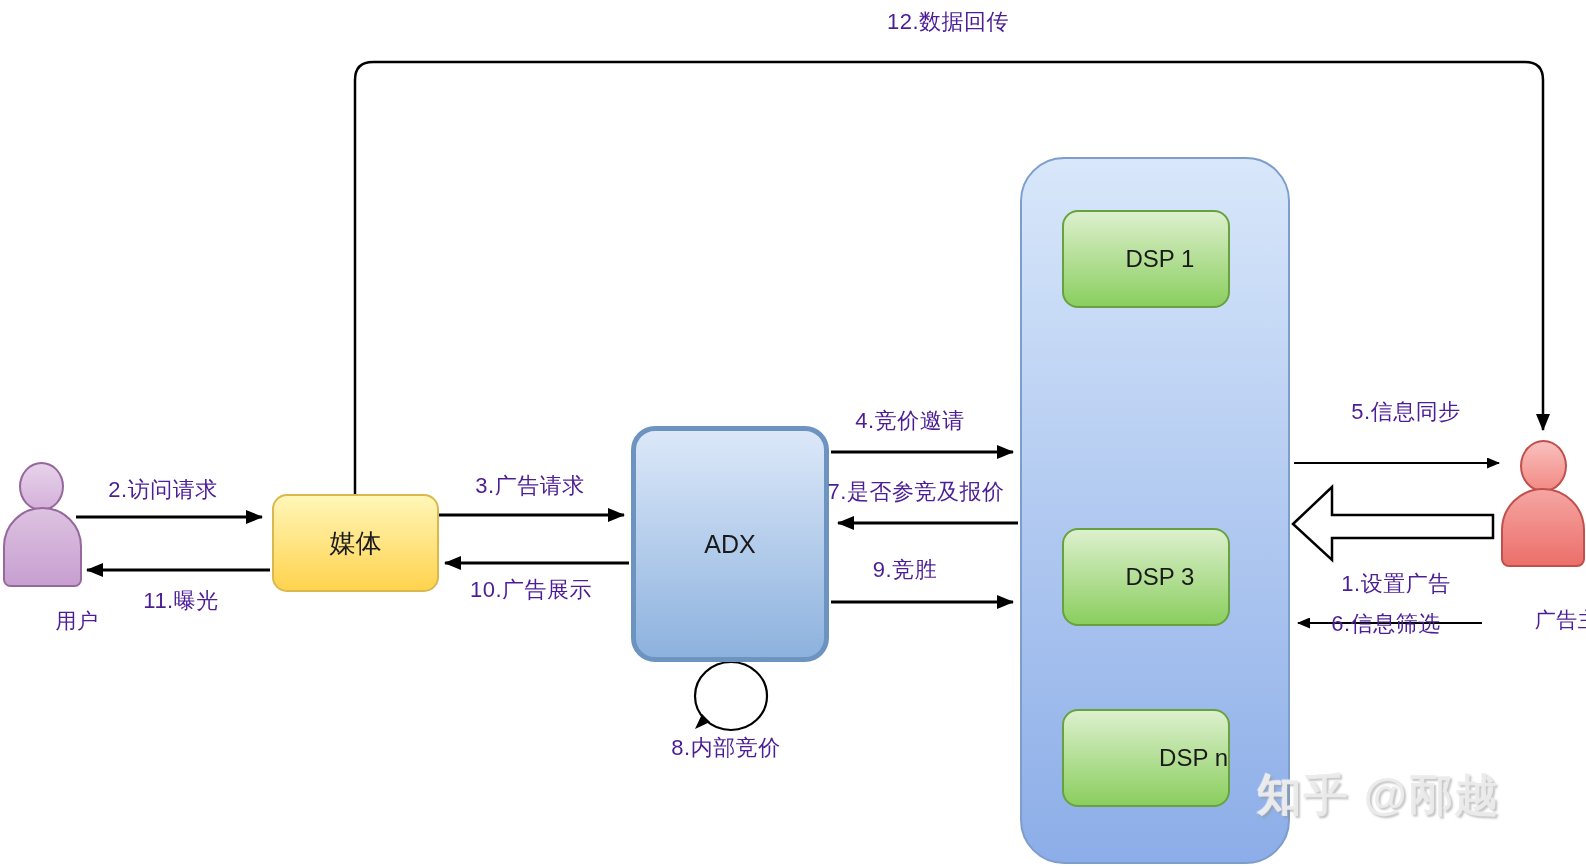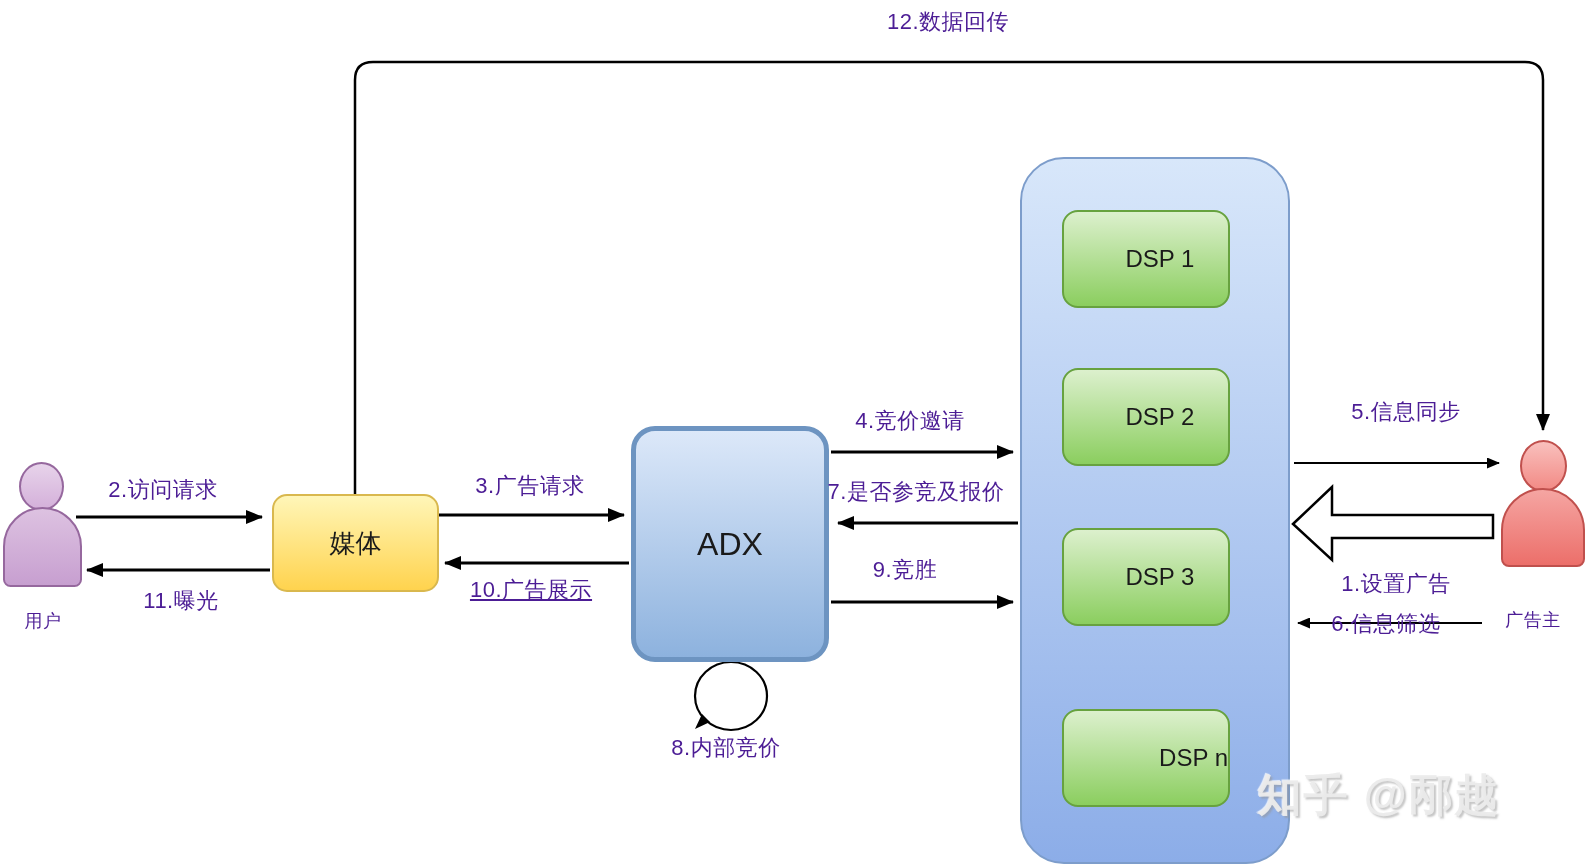--- a/index.html
+++ b/index.html
@@ -25,21 +25,21 @@
   .media-box{
     left:272px;top:494px;width:167px;height:98px;
     border:2px solid #d9b84e;border-radius:15px;
     background:linear-gradient(#fff6b8,#ffd34e);
     font-size:26px;
   }
   .adx-box{
     left:631px;top:426px;width:198px;height:236px;
     border:5px solid #6d94c1;border-radius:24px;
     background:linear-gradient(#dce8f9,#8db2de);
-    font-size:32px;
+    font-size:25px;
   }
   .dsp-pool{
     left:1020px;top:157px;width:270px;height:707px;
     border:2px solid #7d9dcb;border-radius:44px;
     background:linear-gradient(#d8e7fa,#8cade8);
   }
   .dsp-box{
     position:absolute;left:1062px;width:168px;height:98px;
     display:flex;align-items:center;justify-content:center;
     box-sizing:border-box;
@@ -58,21 +58,21 @@
     border:2px solid #96689e;background:linear-gradient(#ddc2e1,#c79fd0);
   }
   .adv-head{
     left:1520px;top:440px;width:47px;height:52px;
     border:2.5px solid #c0504d;background:linear-gradient(#f9c0bd,#f28a85);
   }
   .adv-body{
     left:1501px;top:488px;width:84px;height:79px;
     border:2.5px solid #c0504d;background:linear-gradient(#f5a5a2,#ec6f6a);
   }
-  .node-label{font-size:18px;}
+  .node-label{font-size:21px;margin-left:34px;}
   .watermark{
     position:absolute;left:1224px;top:766px;width:310px;
     font-size:44px;font-weight:bold;letter-spacing:2px;
     color:rgba(235,235,235,.95);
     text-shadow:2px 2px 2px rgba(150,150,150,.55), -1px -1px 1px rgba(255,255,255,.8);
     white-space:nowrap;
     text-align:center;
   }
 </style>
 </head>
@@ -125,39 +125,36 @@
   </div>
 
   <div class="node adx-box">
     <span>ADX</span>
   </div>
 
   <div class="node dsp-pool"></div>
   <div class="dsp-box" style="top:210px;">
     <span>DSP 1</span>
   </div>
-  <div class="dsp-box" style="top:368px;">
-    <span>DSP 2</span>
-  </div>
   <div class="dsp-box" style="top:528px;">
     <span>DSP 3</span>
   </div>
   <div class="dsp-box" style="top:709px;justify-content:flex-end;">
     <span>DSP n</span>
   </div>
 
   <div class="person-head adv-head"></div>
   <div class="person-body adv-body"></div>
   <div class="lbl node-label" style="left:1533px;top:620px;">广告主</div>
 
   <div class="lbl" style="left:948px;top:22px;">12.数据回传</div>
   <div class="lbl" style="left:163px;top:490px;">2.访问请求</div>
   <div class="lbl" style="left:181px;top:601px;">11.曝光</div>
   <div class="lbl" style="left:530px;top:486px;">3.广告请求</div>
-  <div class="lbl" style="left:531px;top:590px;text-decoration:underline;">10.广告展示</div>
+  <div class="lbl" style="left:531px;top:590px;">10.广告展示</div>
   <div class="lbl" style="left:910px;top:421px;">4.竞价邀请</div>
   <div class="lbl" style="left:916px;top:492px;">7.是否参竞及报价</div>
   <div class="lbl" style="left:905px;top:570px;">9.竞胜</div>
   <div class="lbl" style="left:726px;top:748px;">8.内部竞价</div>
   <div class="lbl" style="left:1406px;top:412px;">5.信息同步</div>
   <div class="lbl" style="left:1396px;top:584px;">1.设置广告</div>
   <div class="lbl" style="left:1386px;top:624px;">6.信息筛选</div>
 
   <div class="watermark">知乎 @邴越</div>
 

